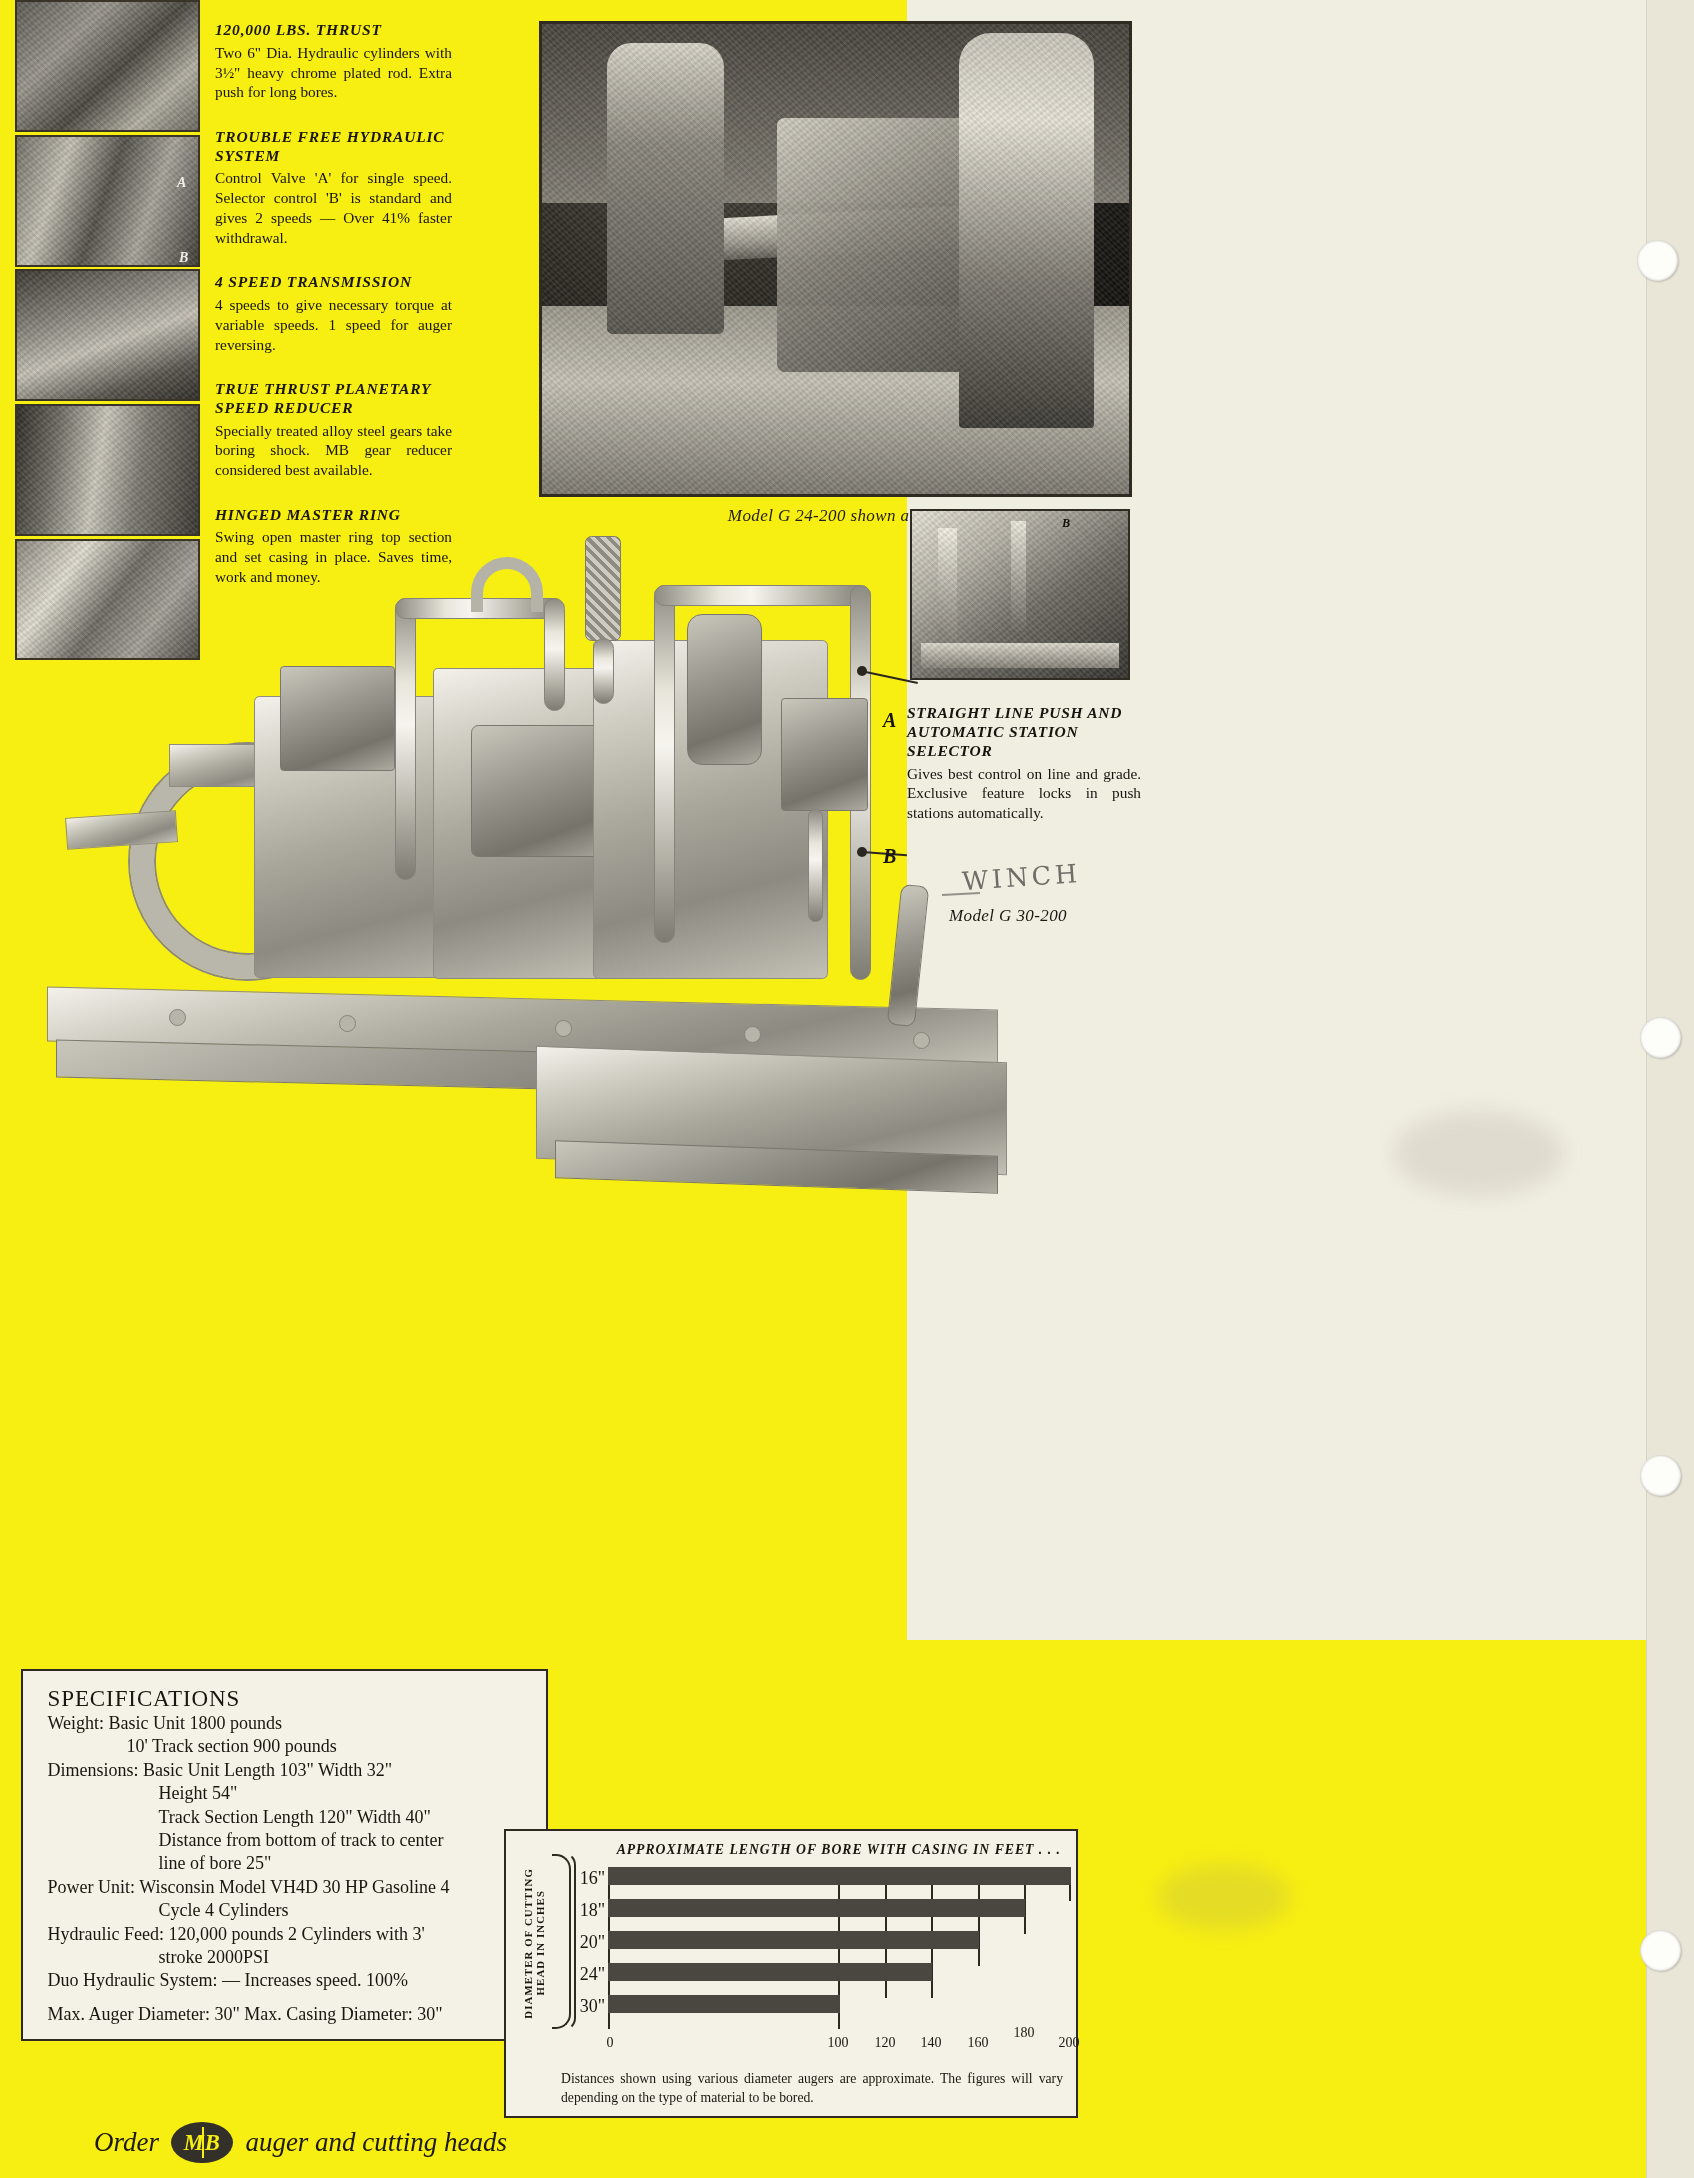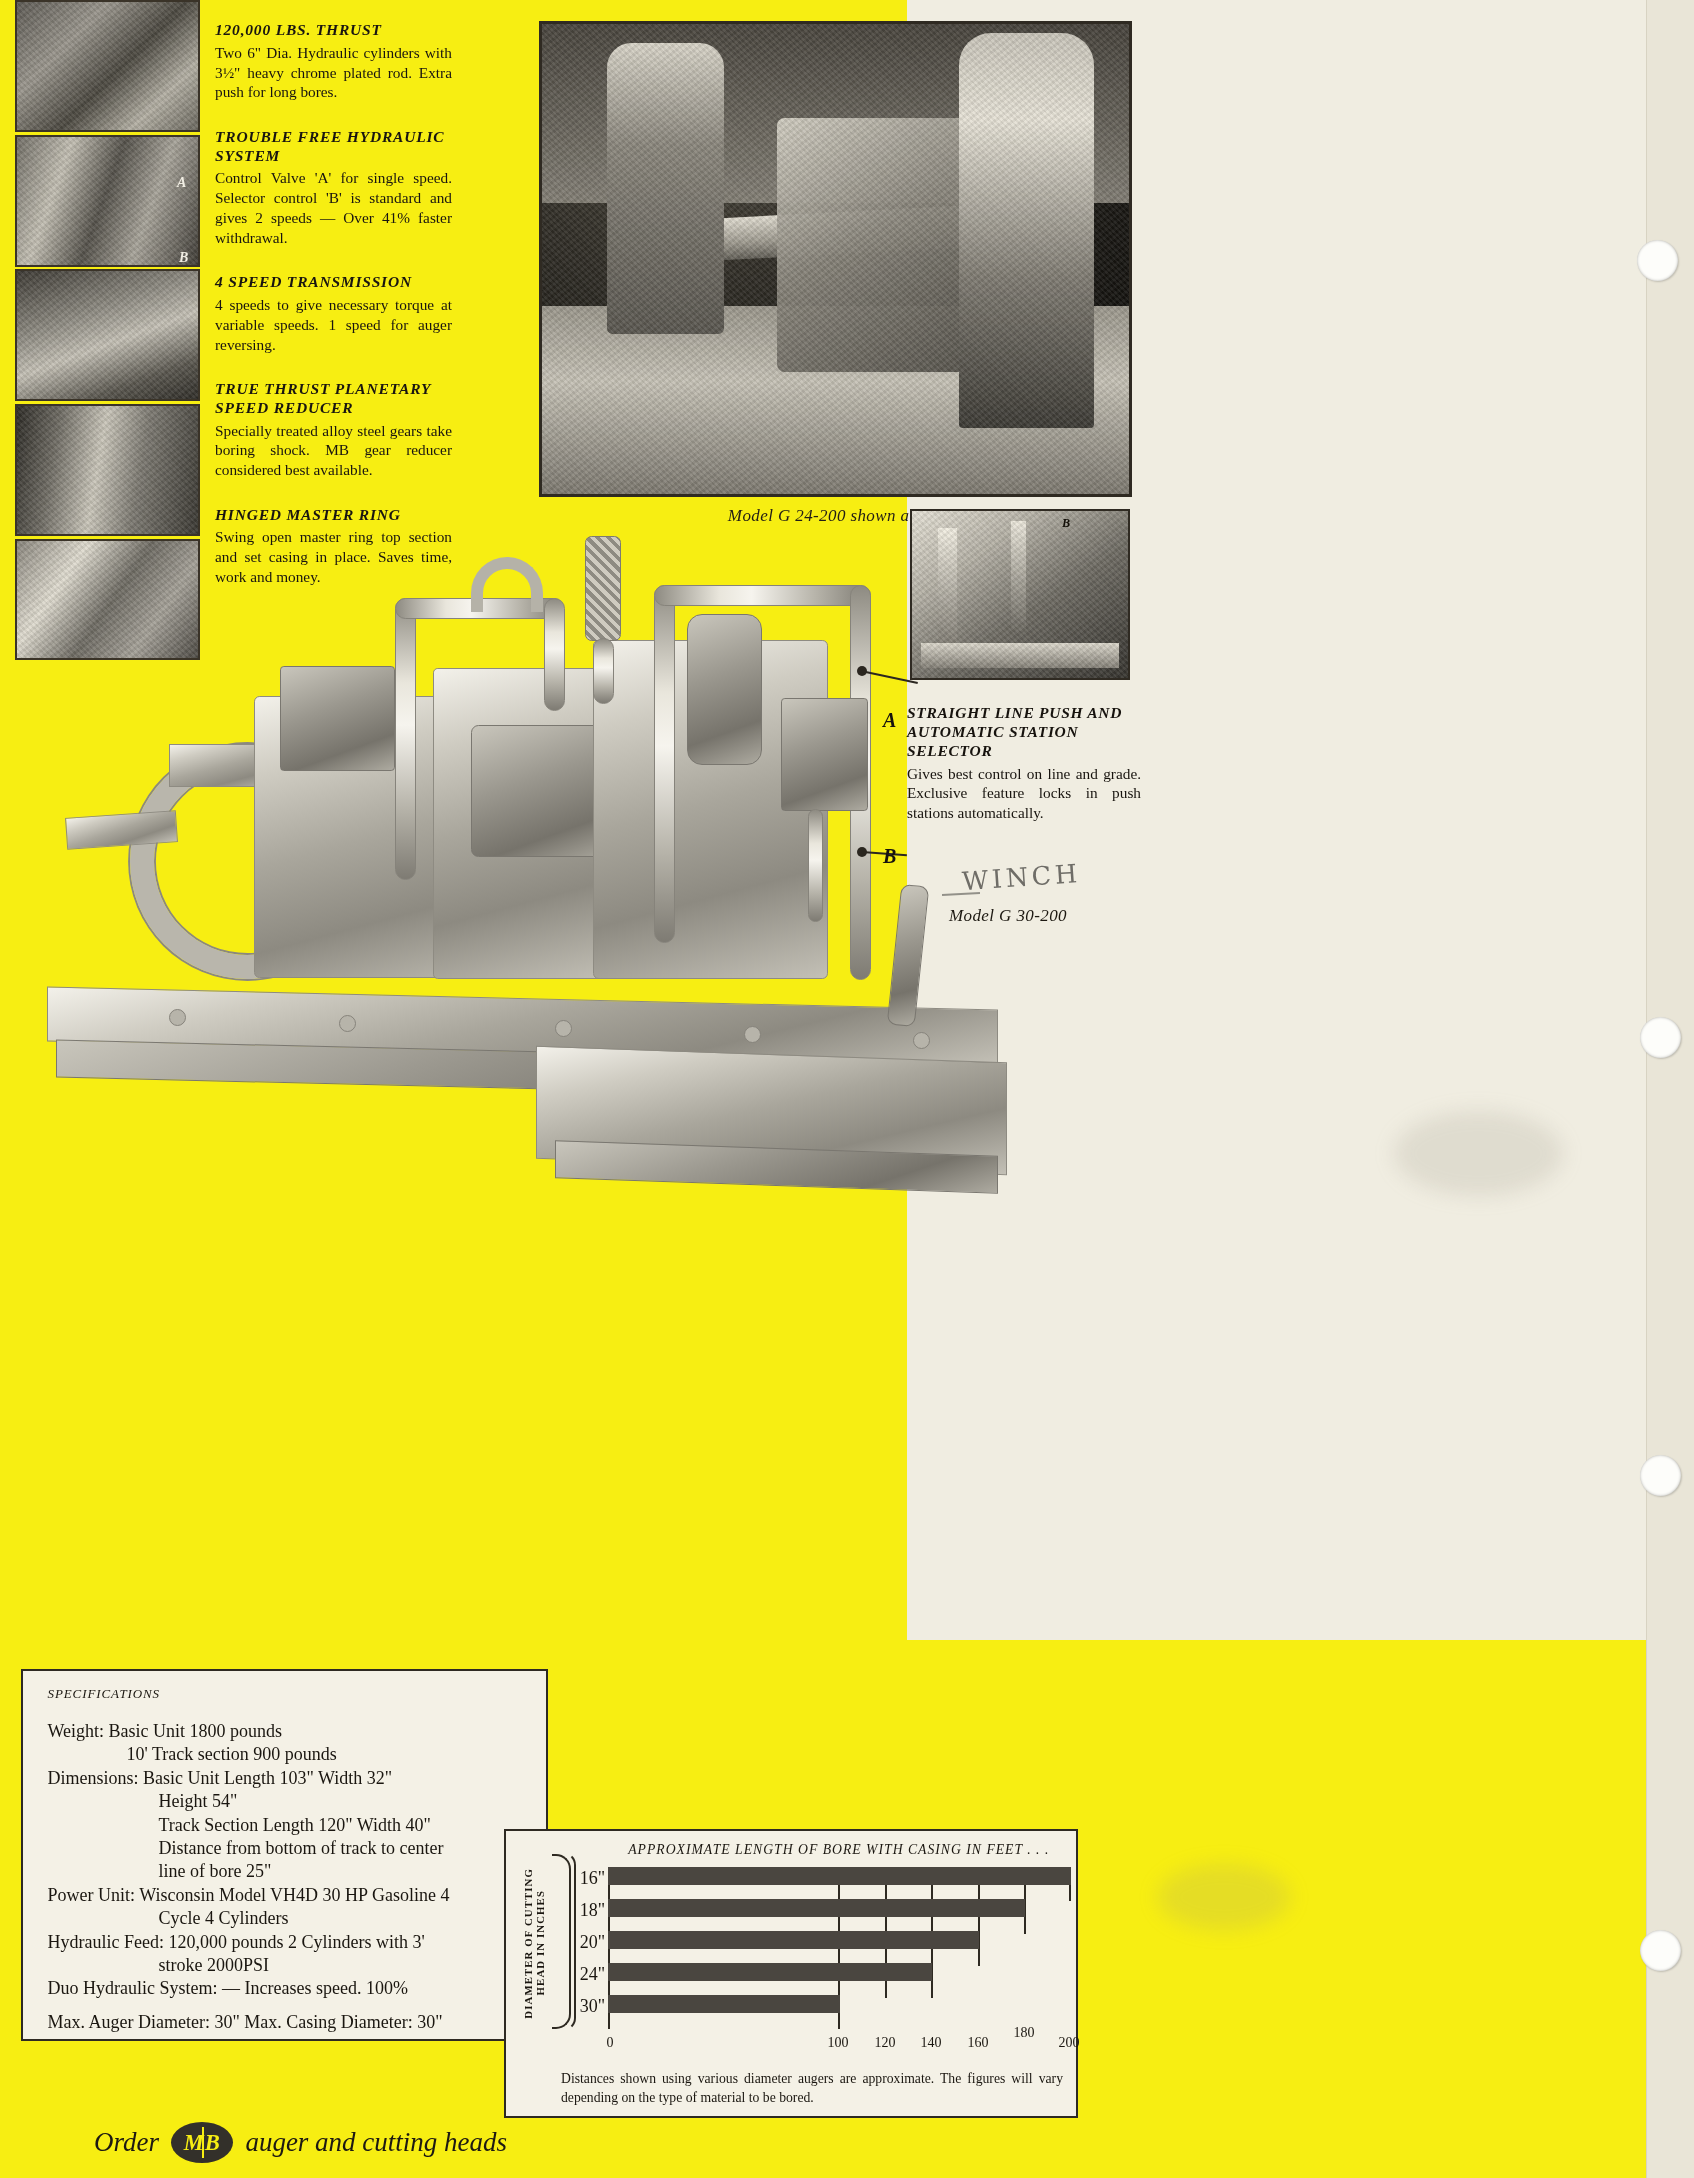--- a/index.html
+++ b/index.html
@@ -273,21 +273,21 @@
   #spec-box {
     position:absolute;
     left:21px; top:1669px;
     width:527px; height:372px;
     background:#f4f1e6;
     border:2.8px solid #2e2a22;
     padding:15px 17px 9.4px 24.5px;
     color:#1a1610;
   }
   #spec-title {
-    font-style:italic; font-size:13px; letter-spacing:0.9px; margin-bottom:18px;
+    font-size:23px; letter-spacing:0.9px; margin-bottom:0;
   }
   .spec-line { font-size:18px; line-height:1.30; white-space:nowrap; }
   .spec-ind1 { padding-left:79px; }
   .spec-ind2 { padding-left:111px; }
   .spec-gap { height:10.4px; }
 
   
   #chart-box {
     position:absolute;
     left:504px; top:1829px;
@@ -322,21 +322,21 @@
   #brace::before, #brace::after {
     content:""; position:absolute; left:-2.8px; width:17px; height:50%;
     border:2.8px solid #2e2a22; border-left:none;
   }
   #brace::before { top:0;  border-bottom:none; border-radius:0 15px 0 0; }
   #brace::after  { bottom:0; border-top:none;  border-radius:0 0 15px 0; }
 
   #chart-title {
     position:absolute; left:105px; top:11.3px; right:9.4px;
     text-align:center;
-    font-style:italic; font-weight:normal;
+    font-style:italic; font-weight:bold;
     font-size:13.7px; letter-spacing:1px;
   }
   #plot {
     position:absolute;
     left:102px; top:36px;
     width:463px; height:169px;
   }
   .cat-lbl {
     position:absolute;
     left:-41px;

